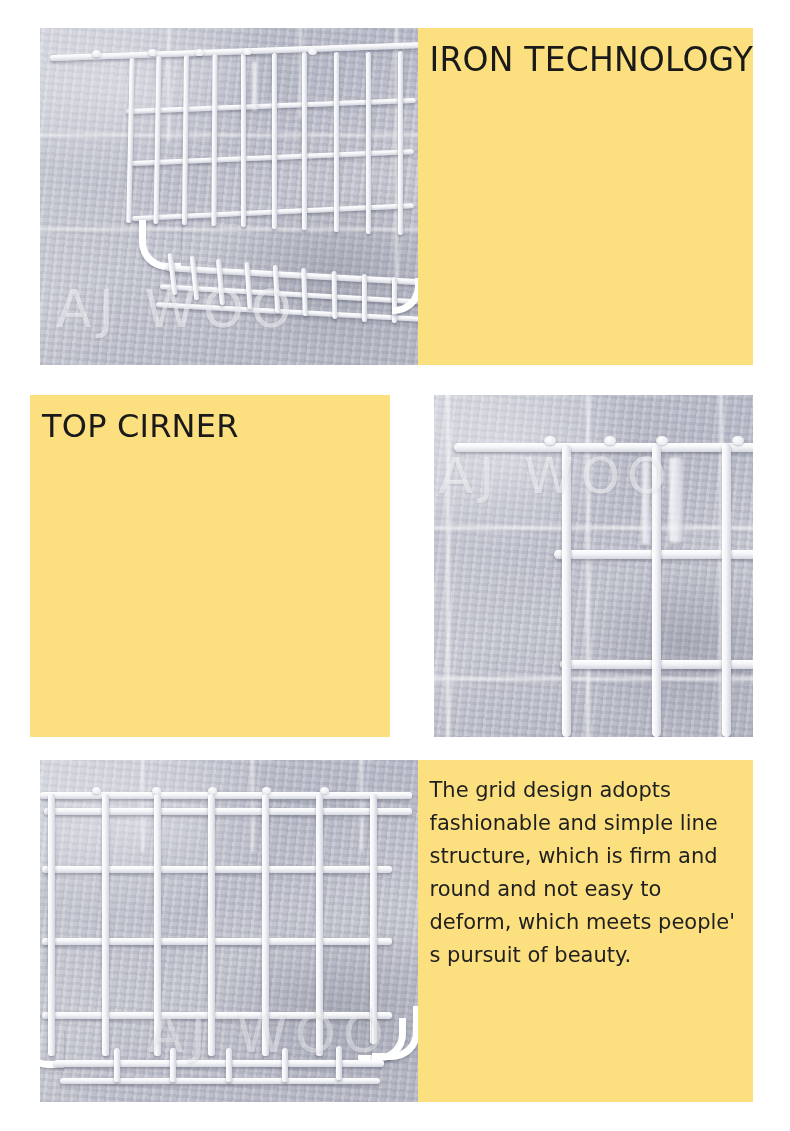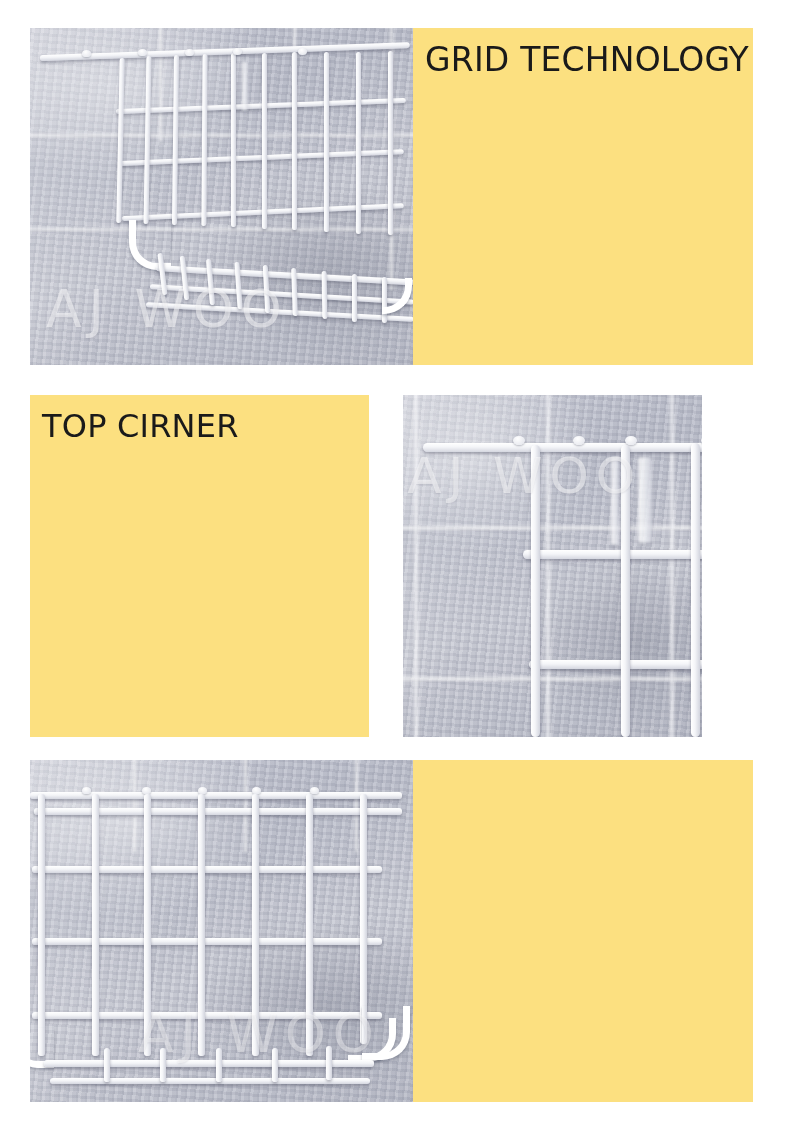--- a/index.html
+++ b/index.html
@@ -6,25 +6,25 @@
   html, body {
     width:790px; height:1131px;
     background:#ffffff;
     font-family:"DejaVu Sans", sans-serif;
     overflow:hidden;
   }
   .page { position:relative; width:790px; height:1131px; background:#ffffff; }
 
   .panel { position:absolute; display:flex; overflow:hidden; }
   .panel.p1 { left:30px;  top:28px;  width:723px; height:337px; }
-  .panel.p2 { left:30px;  top:395px; width:672px; height:342px;gap:34px; }
+  .panel.p2 { left:30px;  top:395px; width:723px; height:342px;gap:34px; }
   .panel.p3 { left:30px;  top:760px; width:723px; height:342px; }
 
   .half { position:relative; height:100%; overflow:hidden; }
-  .half.img   { width:383px; }
+  .half.img   { width:383px;margin-left:10px; }
   .half.txt   { width:340px; background:#FCE080; padding:14px 14px 0 12px; }
   .panel.p2 .half.txt { width:383px; padding:14px 10px 0 12px; }
   .panel.p2 .half.img { width:340px; }
 
   .title {
     font-size:33px;
     line-height:1.08;
     color:#1a1a1a;
     font-weight:400;
     letter-spacing:0.2px;
@@ -175,21 +175,21 @@
           <div class="wire v" style="left:322px;top:246px;width:5px;height:48px;"></div>
           <div class="wire v" style="left:352px;top:249px;width:5px;height:46px;"></div>
           <div class="corner br" style="left:352px;top:250px;width:30px;height:36px;"></div>
         </div>
 
         <div class="watermark wm1">AJ WOO</div>
       </div>
     </div>
 
     <div class="half txt">
-      <div class="title">GRID TECHNOLOGY</div>
+      <div class="title">IRON TECHNOLOGY</div>
     </div>
 
   </div>
 
   <div class="panel p2">
 
     <div class="half txt">
       <div class="title">TOP CIRNER</div>
     </div>
 
@@ -276,17 +276,23 @@
           <div class="wire v" style="left:186px;top:288px;width:6px;height:34px;"></div>
           <div class="wire v" style="left:242px;top:288px;width:6px;height:34px;"></div>
           <div class="wire v" style="left:296px;top:286px;width:6px;height:34px;"></div>
         </div>
 
         <div class="watermark wm3">AJ WOO</div>
       </div>
     </div>
 
     <div class="half txt">
+      <div class="body">The grid design adopts
+fashionable and simple line
+structure, which is firm and
+round and not easy to
+deform, which meets people'
+s pursuit of beauty.</div>
     </div>
 
   </div>
 
 </div>
 
 </body></html>

